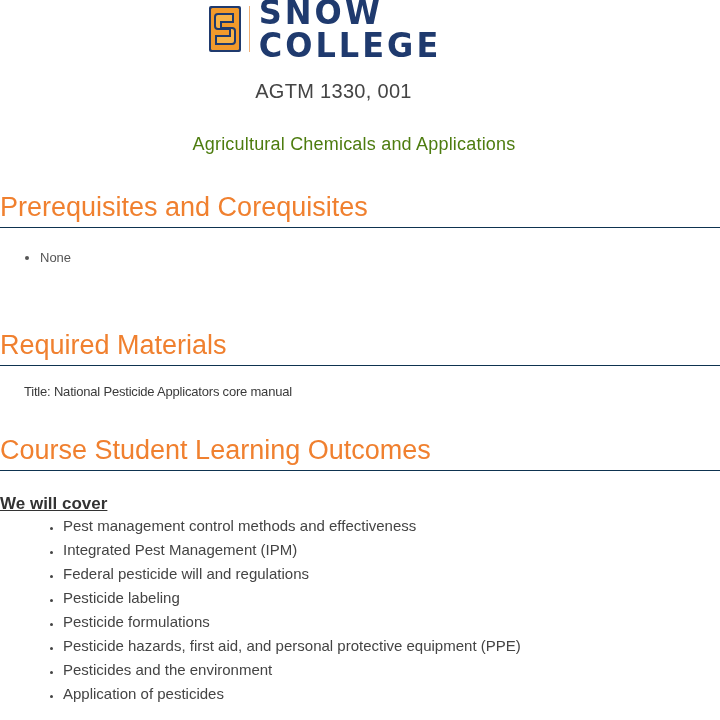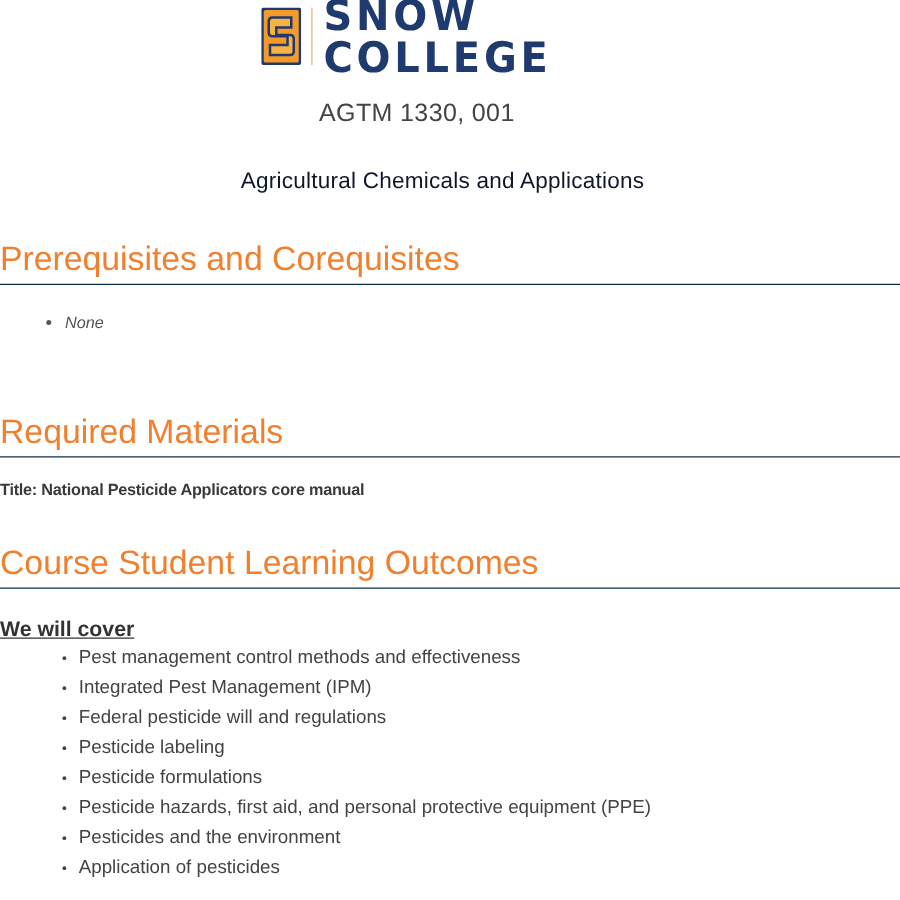--- a/index.html
+++ b/index.html
@@ -4,31 +4,31 @@
   <style>
     html, body { margin: 0; padding: 0; background: #ffffff; }
     body { width: 720px; height: 720px; overflow: hidden; position: relative; font-family: "Liberation Sans", sans-serif; color: #3f3f3f; }
 
     .logo { position: absolute; left: 209px; top: 5px; width: 302px; height: 48px; display: flex; align-items: center; }
     .logo-mark { width: 32px; height: 46px; position: relative; }
     .logo-divider { width: 1px; height: 46px; background: #f0b27a; margin-left: 8px; margin-right: 9px; }
     .logo-text { font-family: "DejaVu Sans", sans-serif; font-weight: bold; font-size: 32px; letter-spacing: 3px; color: #1f3a6e; line-height: 1; transform: scaleY(1.05); }
 
     .course-code { position: absolute; left: 0; top: 80px; width: 667px; text-align: center; font-size: 20px; color: #444; font-weight: 300; letter-spacing: 0.3px; }
-    .course-title { position: absolute; left: 0; top: 134px; width: 708px; text-align: center; font-size: 18px; color: #0f172a; letter-spacing: 0.2px; }
+    .course-title { position: absolute; left: 0; top: 134px; width: 708px; text-align: center; font-size: 18px; color: #4d7c0f; letter-spacing: 0.2px; }
 
     .section-heading { position: absolute; left: 0; width: 720px; font-size: 27px; color: #f0802f; font-weight: normal; margin: 0; line-height: 1; padding-bottom: 6px; border-bottom: 1.5px solid #0e3350; }
     .h-prereq { top: 194px; }
     .h-materials { top: 332px; }
     .h-outcomes { top: 437px; }
 
-    .prereq-list { position: absolute; left: 0; top: 249px; margin: 0; padding-left: 52px; font-size: 13px; color: #555; font-style: italic; }
+    .prereq-list { position: absolute; left: 0; top: 249px; margin: 0; padding-left: 40px; font-size: 13px; color: #555; }
     .prereq-list li { line-height: 18px; }
 
-    .materials-line { position: absolute; left: 0; top: 384px; font-size: 13px; font-weight: bold; color: #3a3a3a; letter-spacing: -0.2px; }
+    .materials-line { position: absolute; left: 0; top: 384px; font-size: 13px; font-weight: normal; color: #3a3a3a; letter-spacing: -0.2px; padding-left: 24px; }
 
     .cover-label { position: absolute; left: 0; top: 494px; font-size: 17px; font-weight: bold; color: #333; text-decoration: underline; }
 
     .outcomes-list { position: absolute; left: 0; top: 514px; margin: 0; padding-left: 63px; font-size: 15px; color: #444; }
     .outcomes-list li { line-height: 24px; }
     .outcomes-list li::marker { font-size: 11px; }
   </style>
 </head>
 <body>
 

